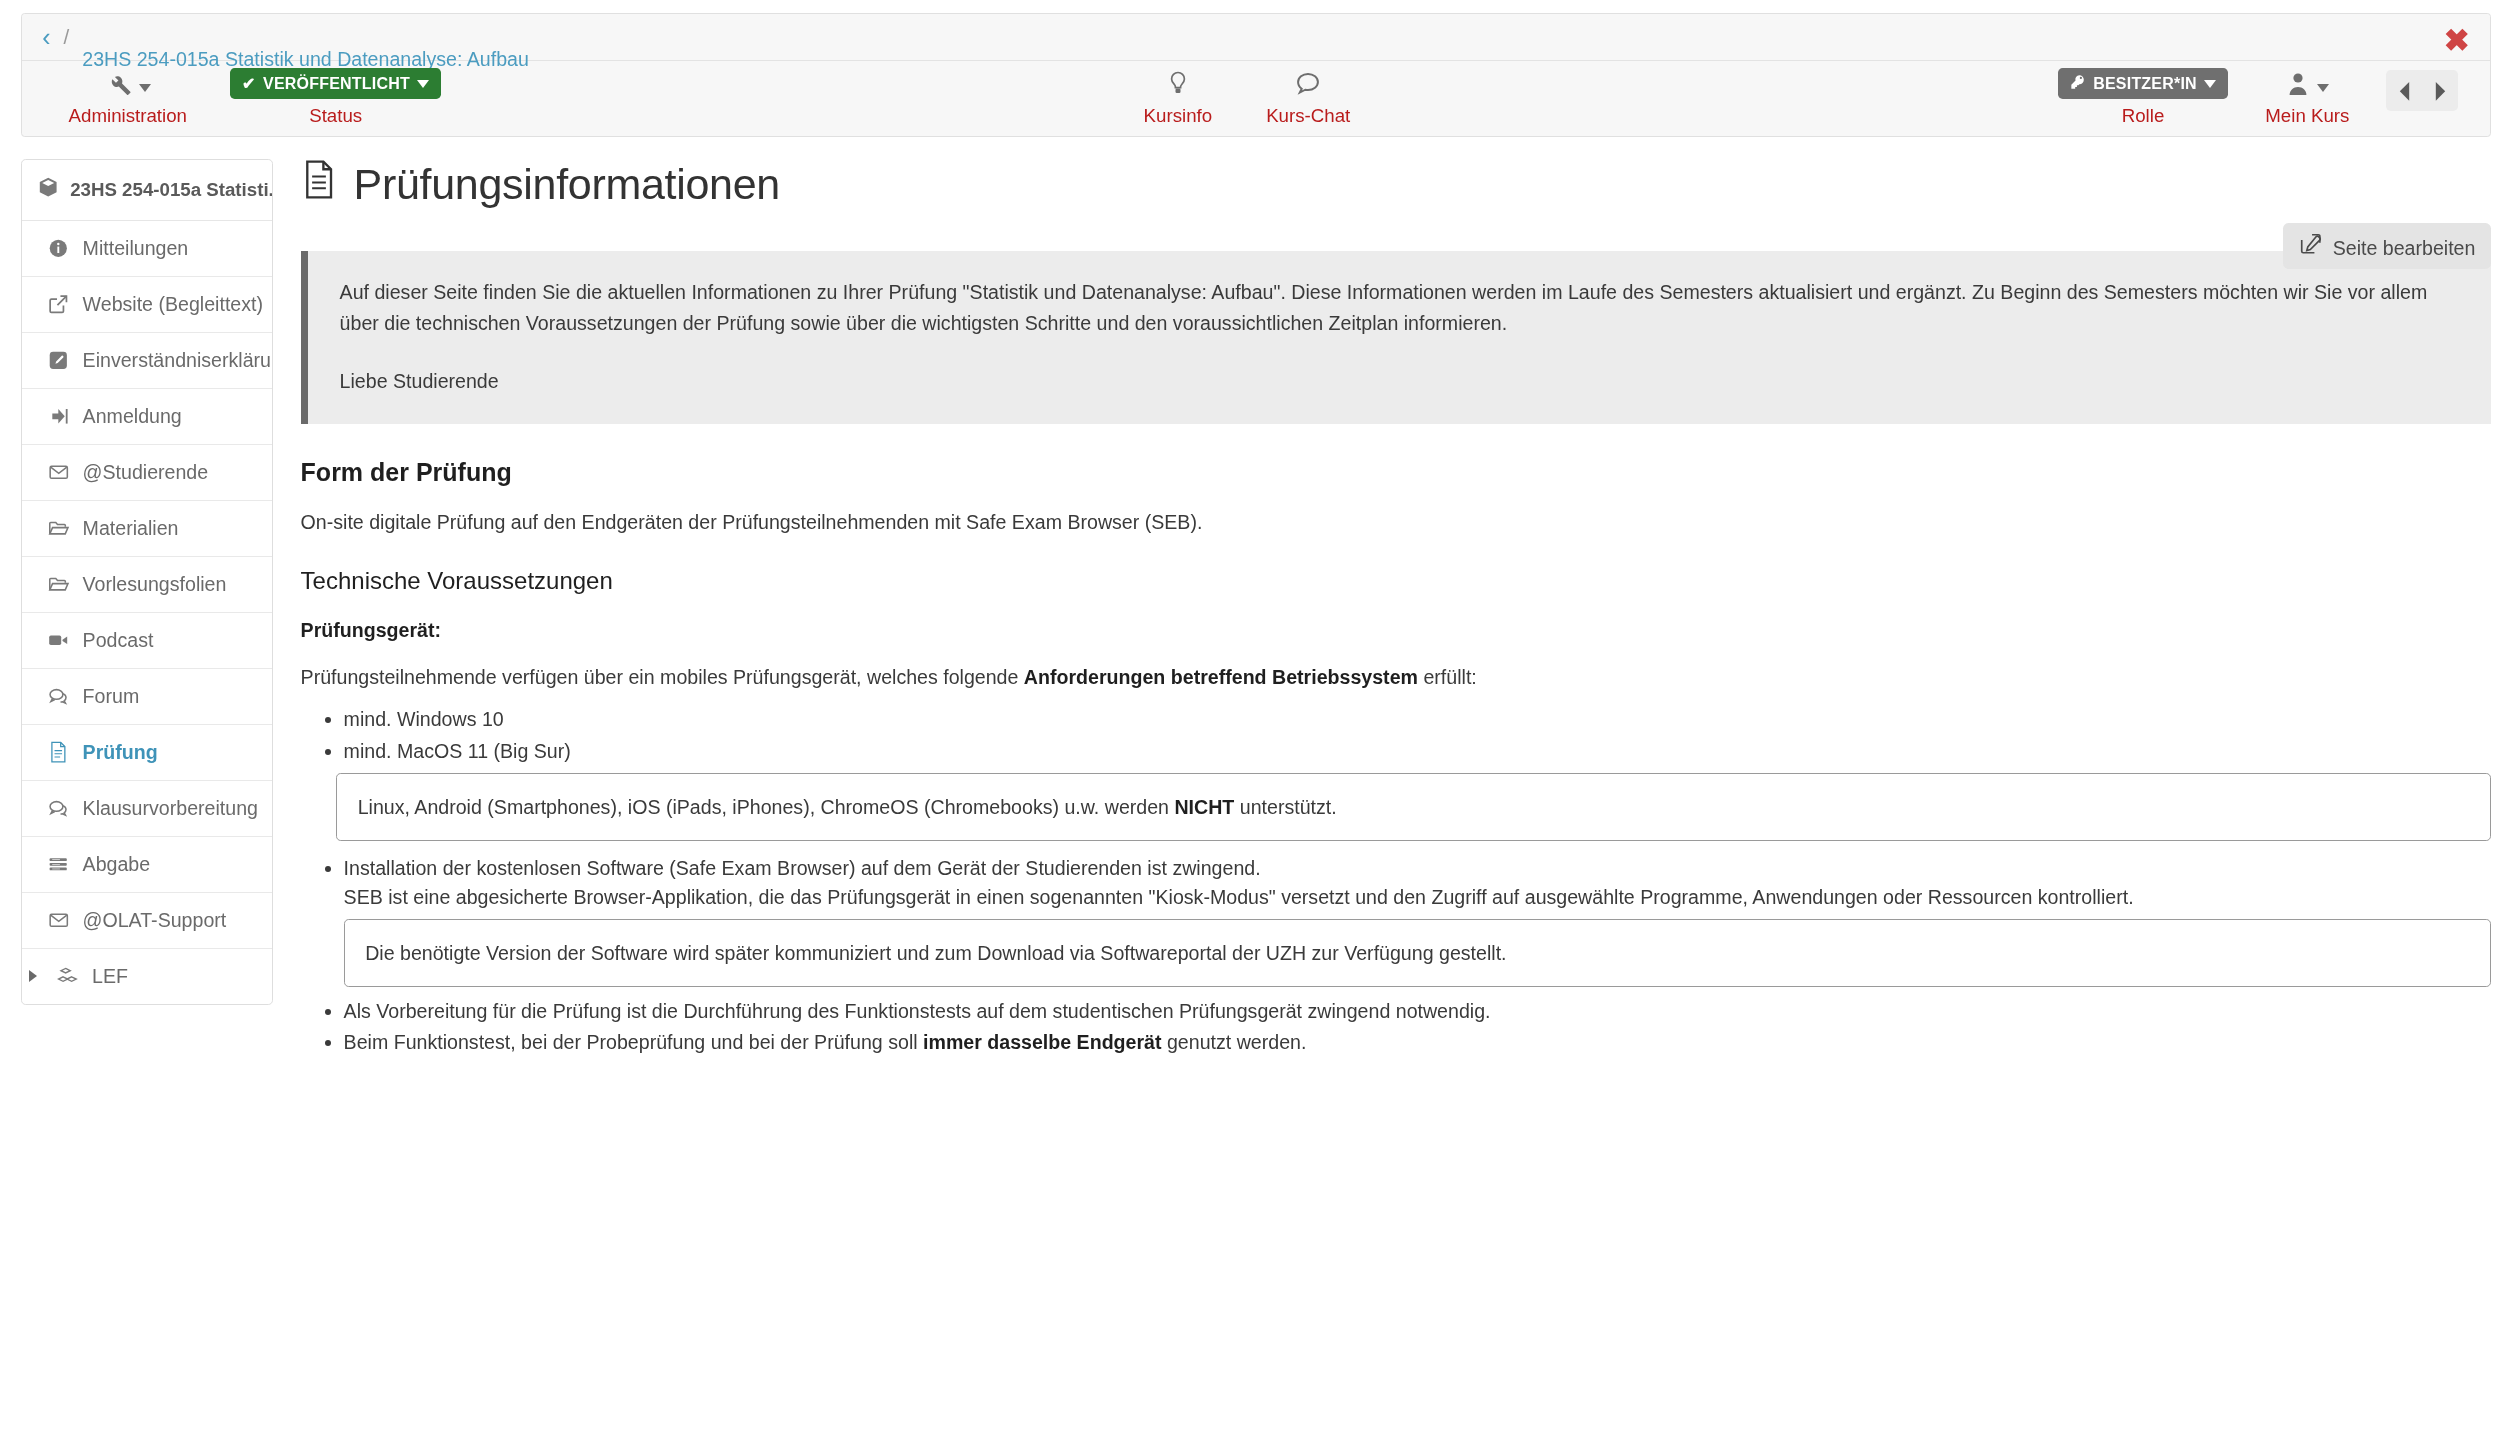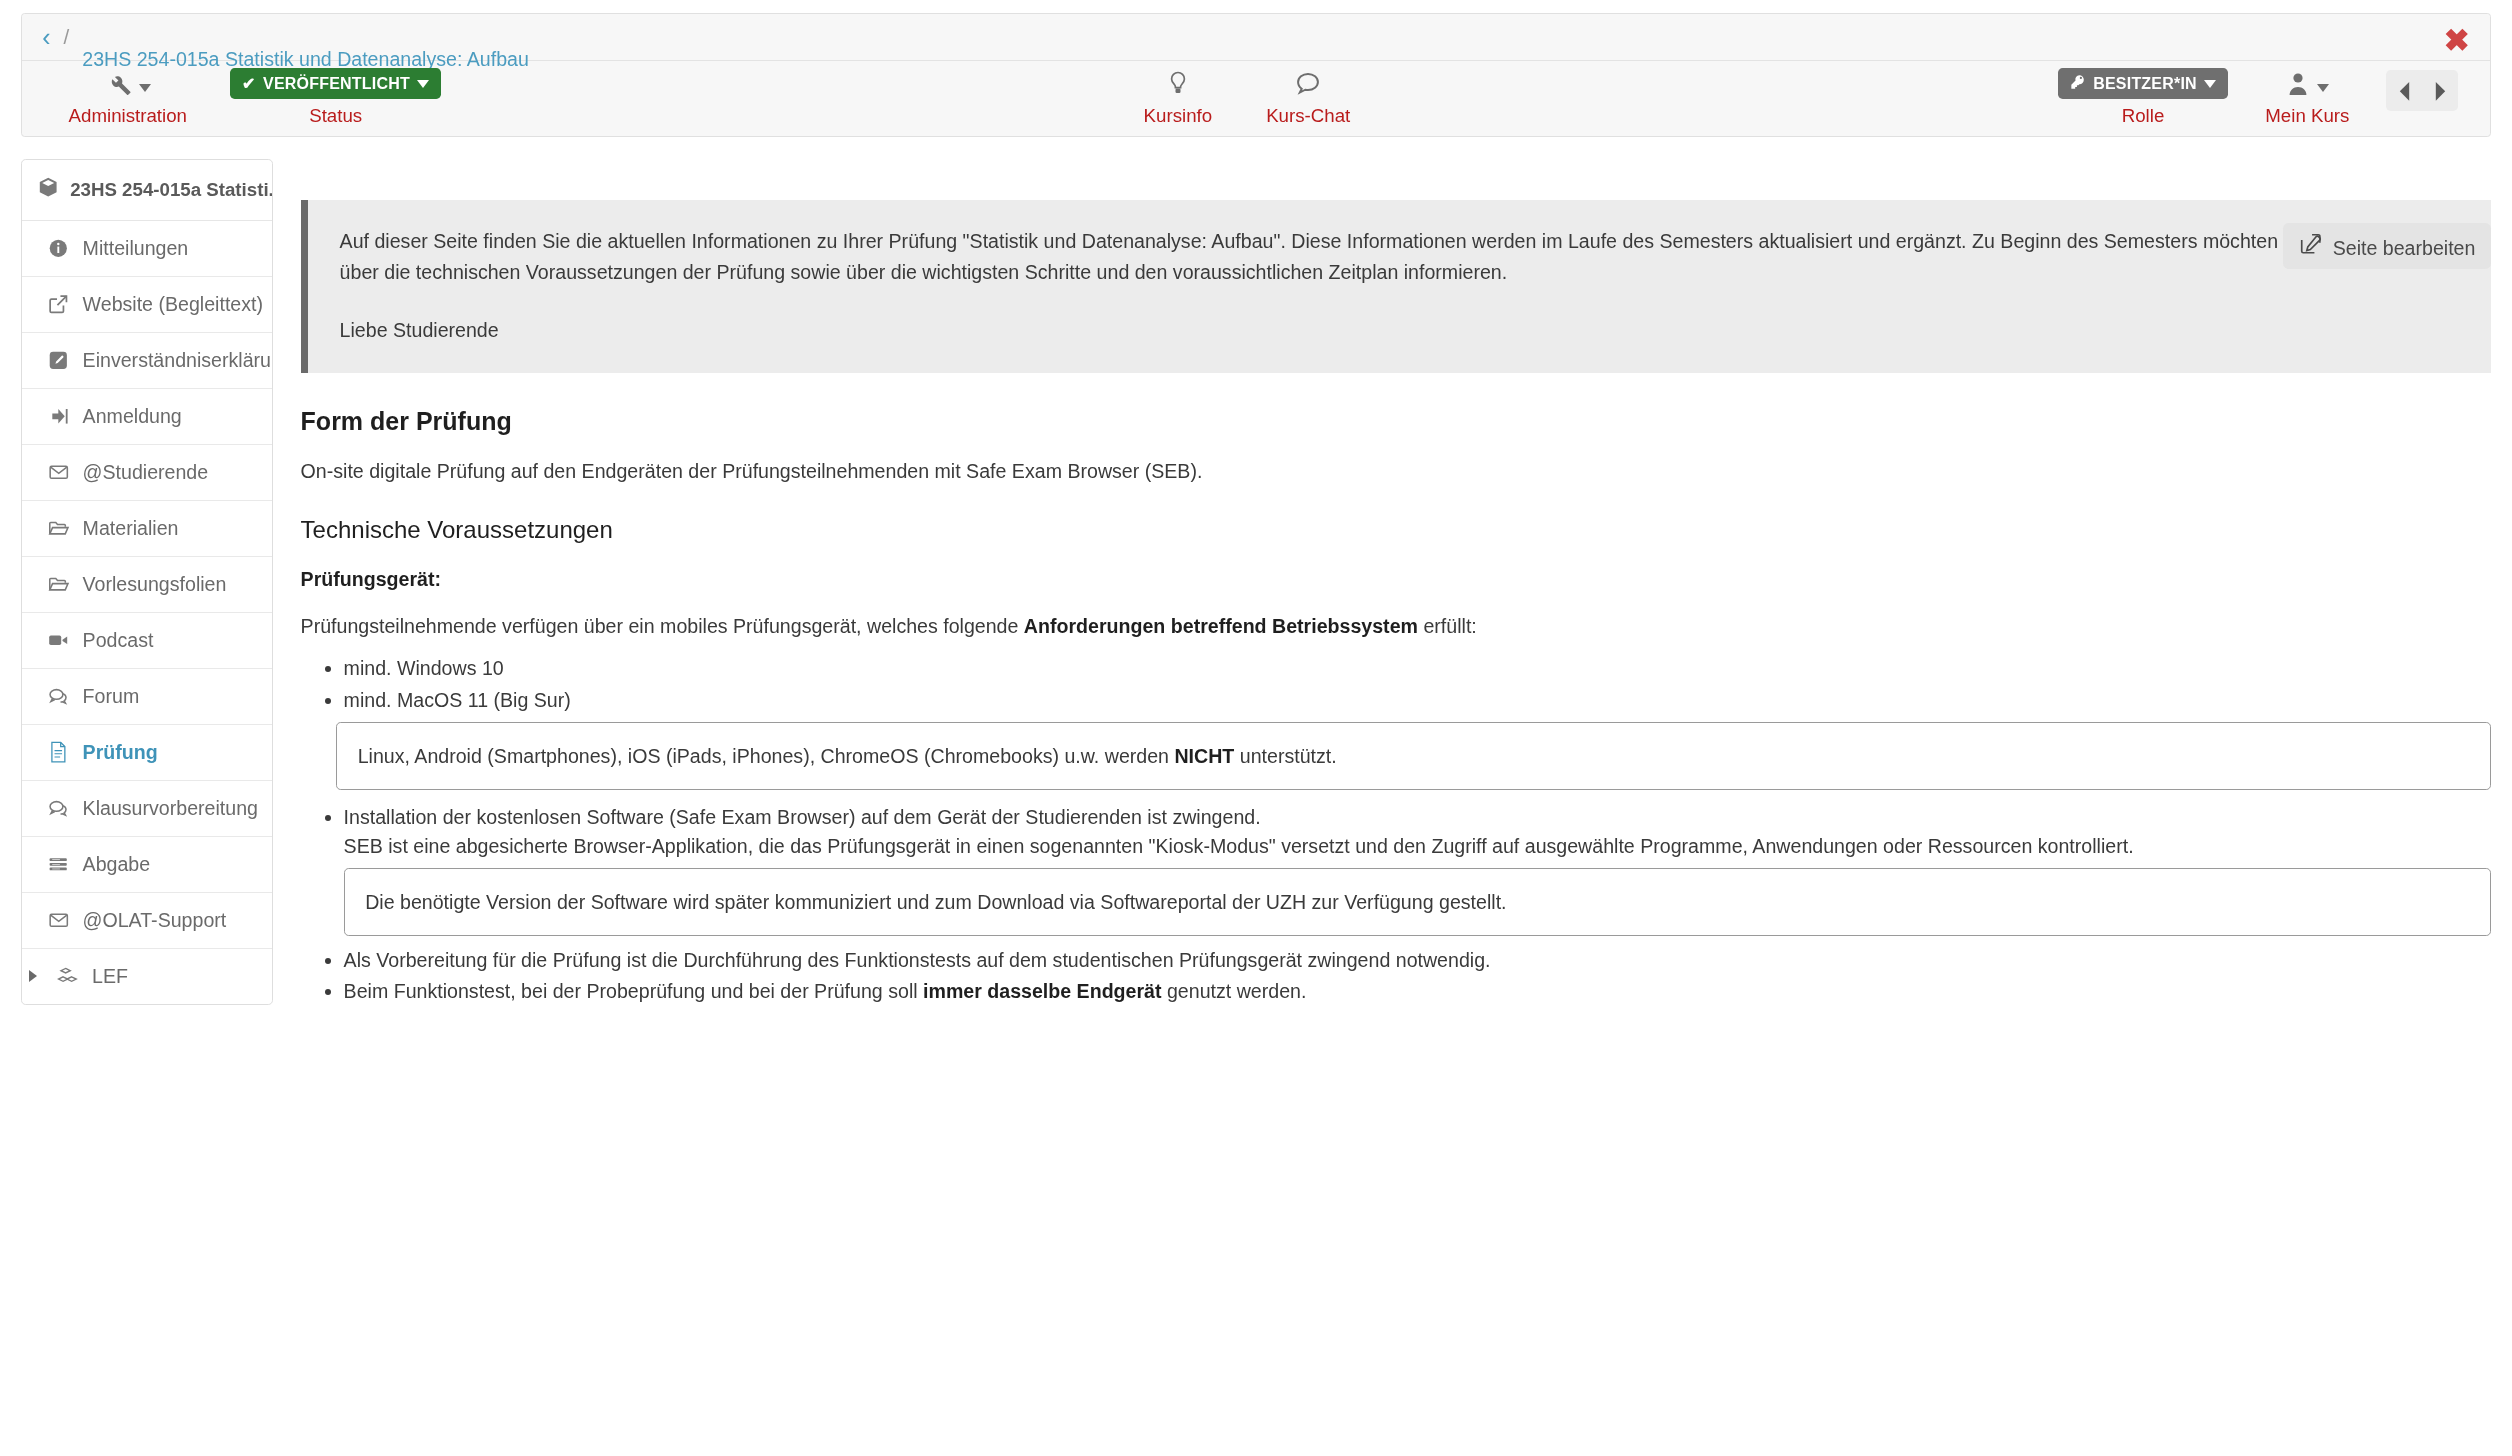--- a/index.html
+++ b/index.html
@@ -545,20 +545,30 @@
               <path d="M16 12.6l5.4 2.6-5.4 2.6-5.4-2.6z"></path>
             </svg>
           </span>
           <span>LEF</span>
         </div>
       </div>
   </div>
 
   <div class="content">
 
+    <h1 class="page-title">
+      <span>
+        <svg width="36" height="41" viewBox="0 0 24 28" fill="none" stroke="#333333" stroke-width="1.6">
+          <path d="M4 1.8h11l5.2 5.2v19.2H4z"></path>
+          <path d="M15 1.8V7h5.2"></path>
+          <path d="M7.3 12h9.4M7.3 16h9.4M7.3 20h9.4" stroke-width="1.4"></path>
+        </svg>
+      </span>
+      <span>Prüfungsinformationen</span>
+    </h1>
 
     <div class="edit-btn">
       <span>
         <svg width="23.4" height="23.4" viewBox="0 0 24 24" fill="none" stroke="#4a4a4a" stroke-width="1.7">
           <path d="M3.2 14.8V21h6.2L21 9.4 14.8 3.2z" stroke="none" fill="none"></path>
           <path d="M2.8 8.2v11.5c0 .9.7 1.6 1.6 1.6h11.4"></path>
           <path d="M21.4 11V4.4c0-.9-.7-1.6-1.6-1.6h-6.4"></path>
           <path d="M9 15.4l-1 3.6 3.6-1L21.3 8.3a1.6 1.6 0 000-2.3l-1.3-1.3a1.6 1.6 0 00-2.3 0z"></path>
         </svg>
       </span>

